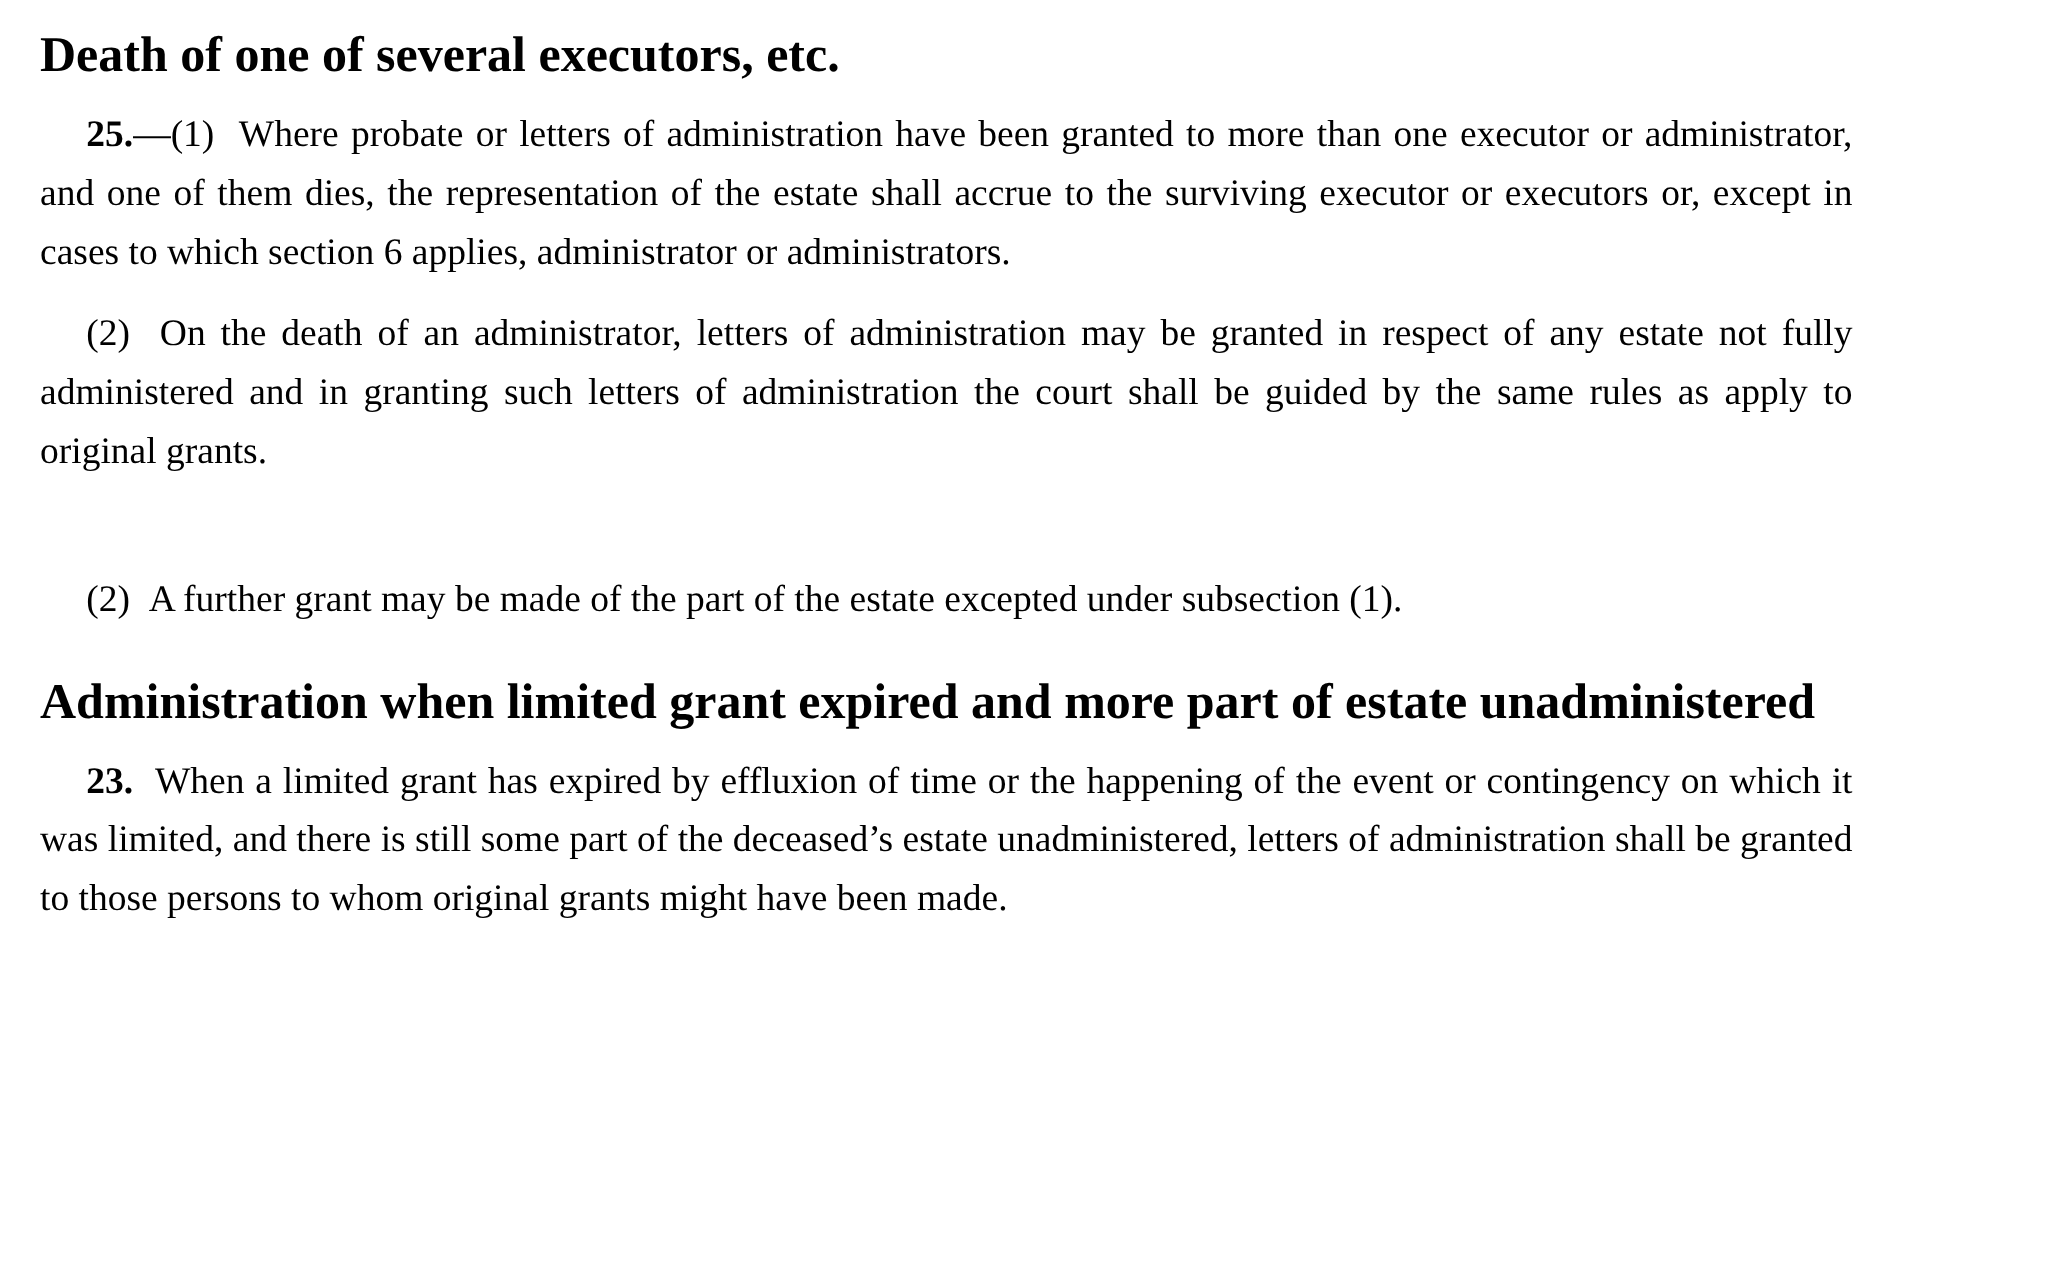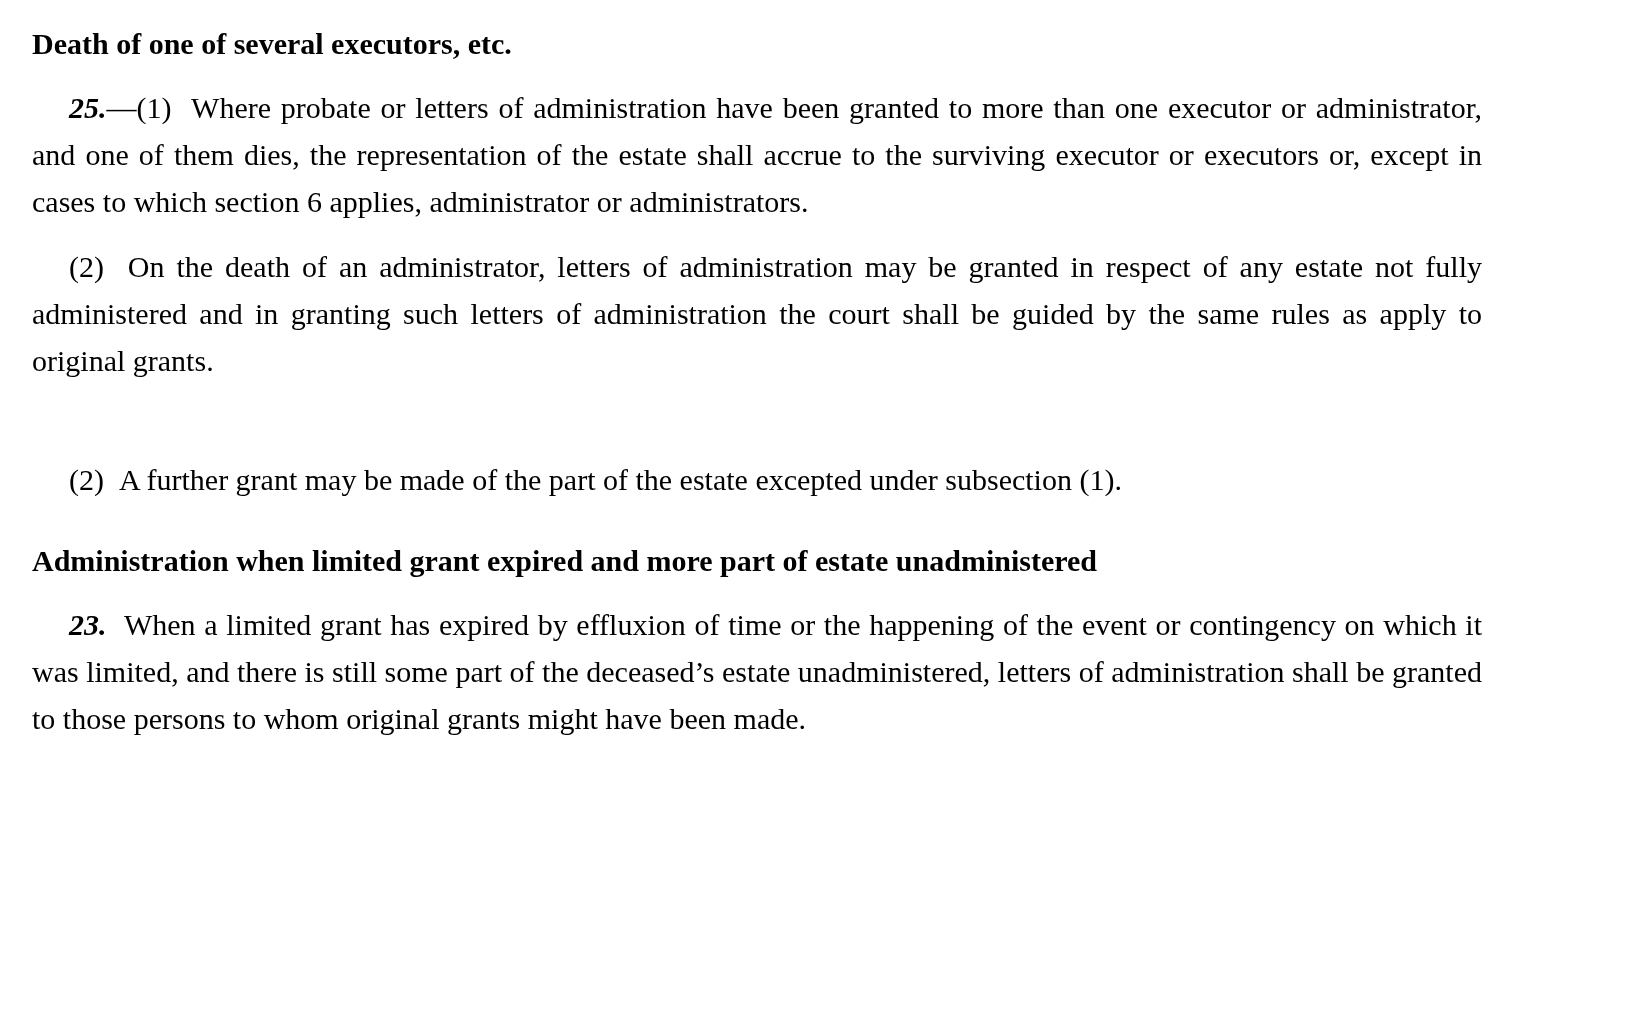--- a/index.html
+++ b/index.html
@@ -16,35 +16,34 @@
       color: #000000;
     }
     .doc {
       position: absolute;
       left: 32px;
       top: 22px;
       width: 1450px;
     }
     .heading {
       font-weight: bold;
-      font-size: 30px;
+      font-size: 40px;
       line-height: 44px;
       margin: 0;
       padding: 0;
     }
     .para {
       font-size: 30px;
       line-height: 47px;
       text-align: justify;
       text-indent: 37px;
       margin: 0;
     }
     .num {
       font-weight: bold;
-      font-style: italic;
     }
     .gap-heading-para { height: 18px; }
     .gap-para-para { height: 18px; }
     .gap-para-heading { height: 36px; }
   </style>
 </head>
 <body>
 
 <div class="doc">
 

